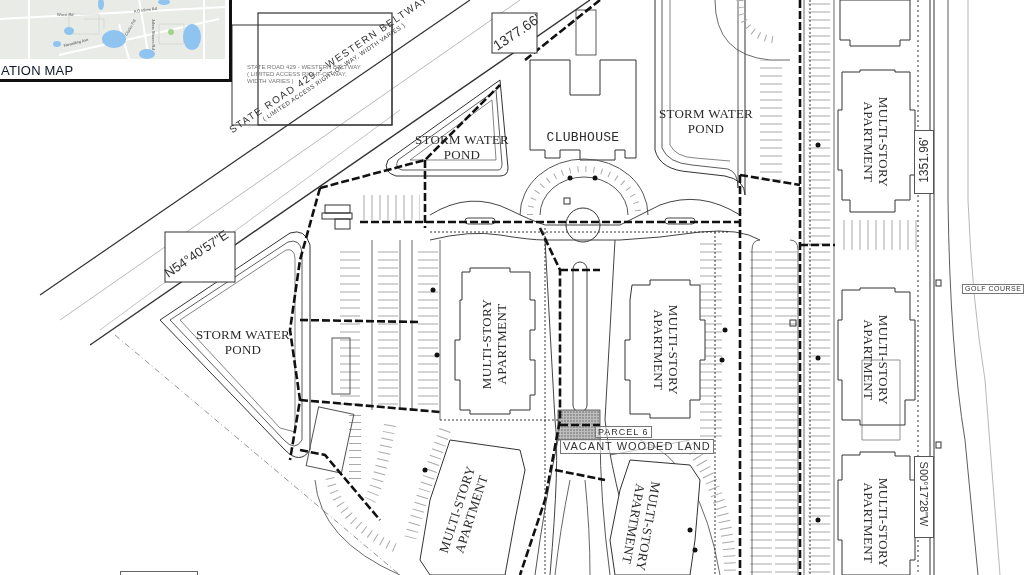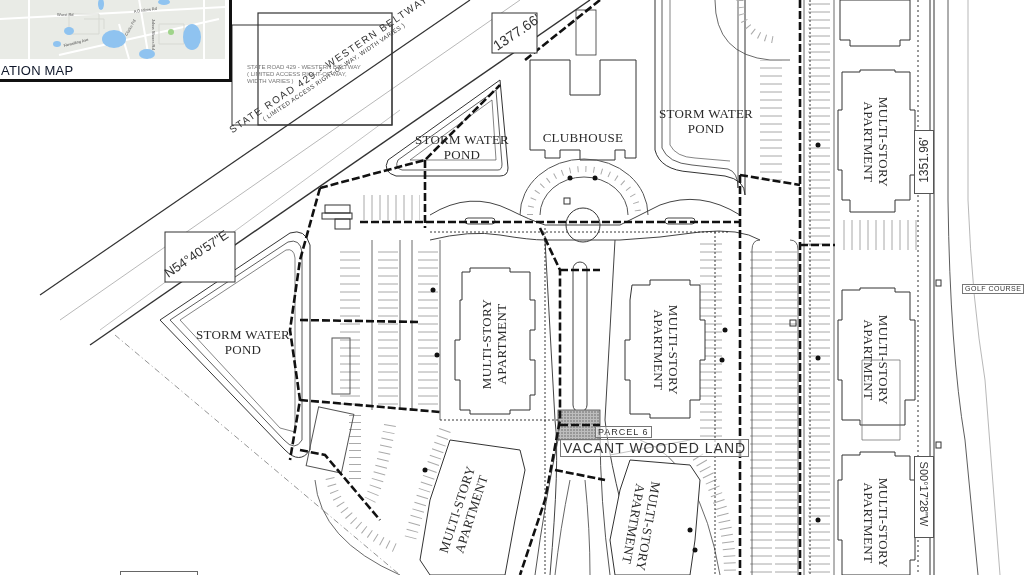--- a/index.html
+++ b/index.html
@@ -268,32 +268,32 @@
   <div style="position:absolute; left:-22px; top:22px; width:62px; text-align:center; font-size:12px; transform:rotate(-90deg);">1351.96'</div>
 </div>
 <div class="boxed" style="left:914px; top:456px; width:18px; height:80px;">
   <div style="position:absolute; left:-31px; top:31px; width:80px; text-align:center; font-size:11px; transform:rotate(90deg);">S00°17'28"W</div>
 </div>
 
 <div class="lbl lbl-pond" style="left:412px; top:133px; width:100px;">
   <div>STORM WATER</div>
   <div>POND</div>
 </div>
-<div class="lbl lbl-pond" style="left:538px; top:131px; width:90px;">CLUBHOUSE</div>
+<div class="lbl lbl-pond" style="left:538px; top:131px; width:90px;font-family:Liberation Mono, monospace;">CLUBHOUSE</div>
 <div class="lbl lbl-pond" style="left:656px; top:107px; width:100px;">
   <div>STORM WATER</div>
   <div>POND</div>
 </div>
 <div class="lbl lbl-pond" style="left:193px; top:328px; width:100px;">
   <div>STORM WATER</div>
   <div>POND</div>
 </div>
 
 <div class="lbl sans" style="left:595px; top:426px; font-size:9px; color:#333; letter-spacing:1px; border:1px solid #777; padding:0 2px; background:rgba(255,255,255,0.5);">PARCEL 6</div>
-<div class="lbl sans" style="left:560px; top:439px; font-size:14px; color:#333; letter-spacing:1px; border:1px solid #777; padding:0 2px; background:rgba(255,255,255,0.6);">VACANT WOODED LAND</div>
+<div class="lbl sans" style="left:560px; top:439px; font-size:11px; color:#333; letter-spacing:1px; border:1px solid #777; padding:0 2px; background:rgba(255,255,255,0.6);">VACANT WOODED LAND</div>
 <div class="lbl sans" style="left:962px; top:284px; font-size:7px; color:#333; letter-spacing:0.5px; border:1px solid #777; padding:0 2px; background:#fff;">GOLF COURSE</div>
 
 <div class="lbl lbl-bldg" style="left:445px; top:329px; width:100px; transform:rotate(-90deg);">
   <div>MULTI-STORY</div>
   <div>APARTMENT</div>
 </div>
 <div class="lbl lbl-bldg" style="left:615px; top:335px; width:100px; transform:rotate(90deg);">
   <div>MULTI-STORY</div>
   <div>APARTMENT</div>
 </div>

